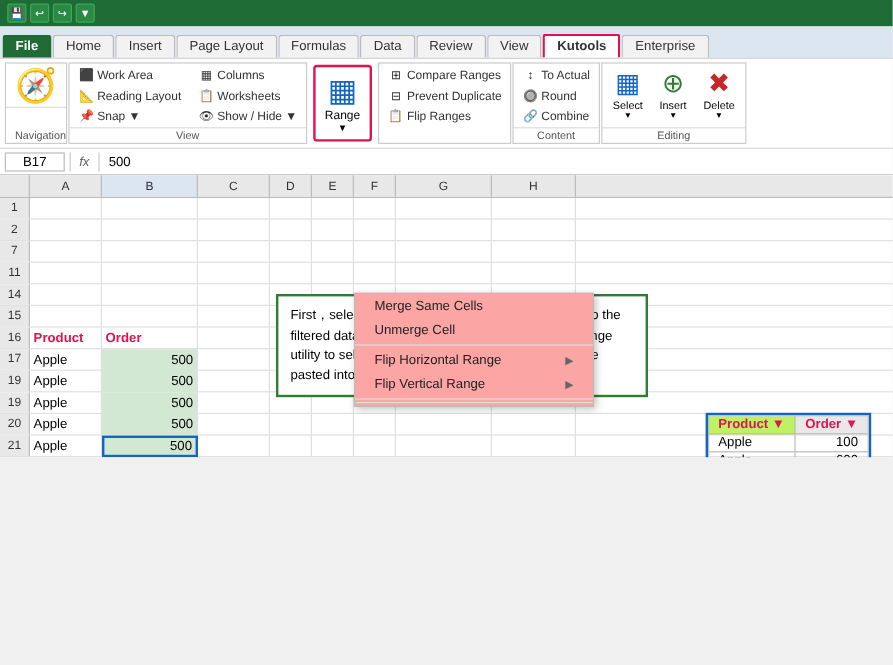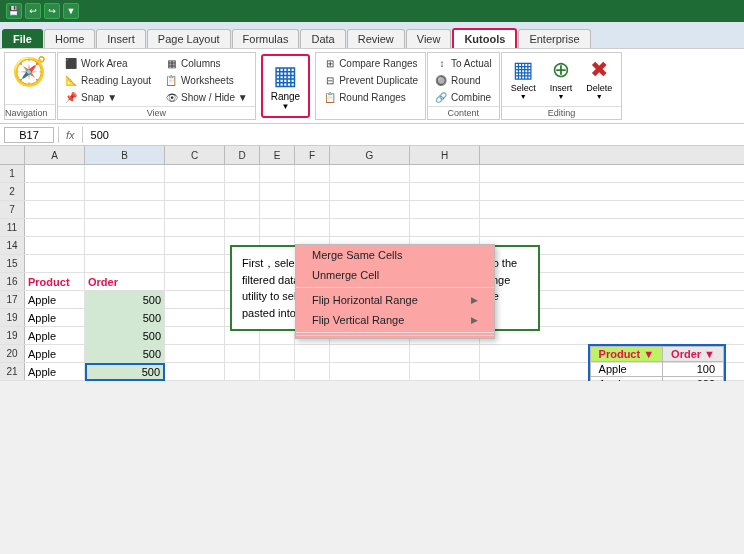--- a/index.html
+++ b/index.html
@@ -84,21 +84,21 @@
   <div class="tab">Enterprise</div>
 </div>
 
 <div class="ribbon">
   <div class="ribbon-content">
 
     <div style="border:1px solid #ccc;padding:2px 4px;display:flex;flex-direction:column;align-items:center;min-width:52px;position:relative;">
       <div style="padding-bottom:12px;">
         <div style="font-size:28px;color:#4a7ebf;text-align:center;">🧭</div>
       </div>
-      <div style="font-size:9px;color:#555;border-top:1px solid #ddd;padding-top:3px;text-align:left;width:100%;position:absolute;bottom:1px;">Navigation</div>
+      <div style="font-size:9px;color:#555;border-top:1px solid #ddd;padding-top:18px;text-align:right;width:100%;position:absolute;bottom:1px;">Navigation</div>
     </div>
 
     <div style="border:1px solid #ccc;padding:2px 4px;display:flex;flex-direction:column;position:relative;min-width:130px;">
       <div style="display:flex;gap:8px;padding-bottom:12px;">
         <div style="display:flex;flex-direction:column;gap:1px;">
           <div class="rb-btn">
             <span class="icon">⬛</span>
             <span>Work Area</span>
           </div>
           <div class="rb-btn">
@@ -139,21 +139,21 @@
         <div class="rb-btn">
           <span class="icon">⊞</span>
           <span>Compare Ranges</span>
         </div>
         <div class="rb-btn">
           <span class="icon">⊟</span>
           <span>Prevent Duplicate</span>
         </div>
         <div class="rb-btn">
           <span class="icon">📋</span>
-          <span>Round Ranges</span>
+          <span>Flip Ranges</span>
         </div>
       </div>
     </div>
 
     <div style="border:1px solid #ccc;padding:2px 4px;display:flex;flex-direction:column;position:relative;min-width:55px;">
       <div style="display:flex;flex-direction:column;gap:1px;padding-bottom:12px;">
         <div class="rb-btn">
           <span class="icon">↕</span>
           <span>To Actual</span>
         </div>

